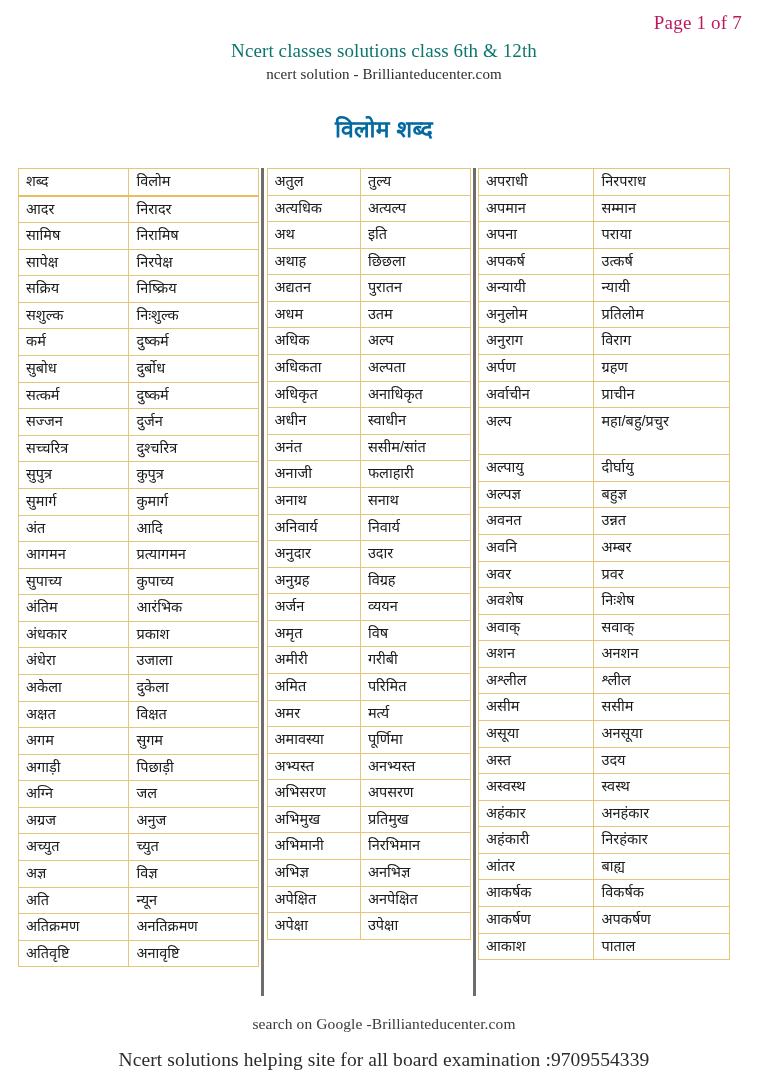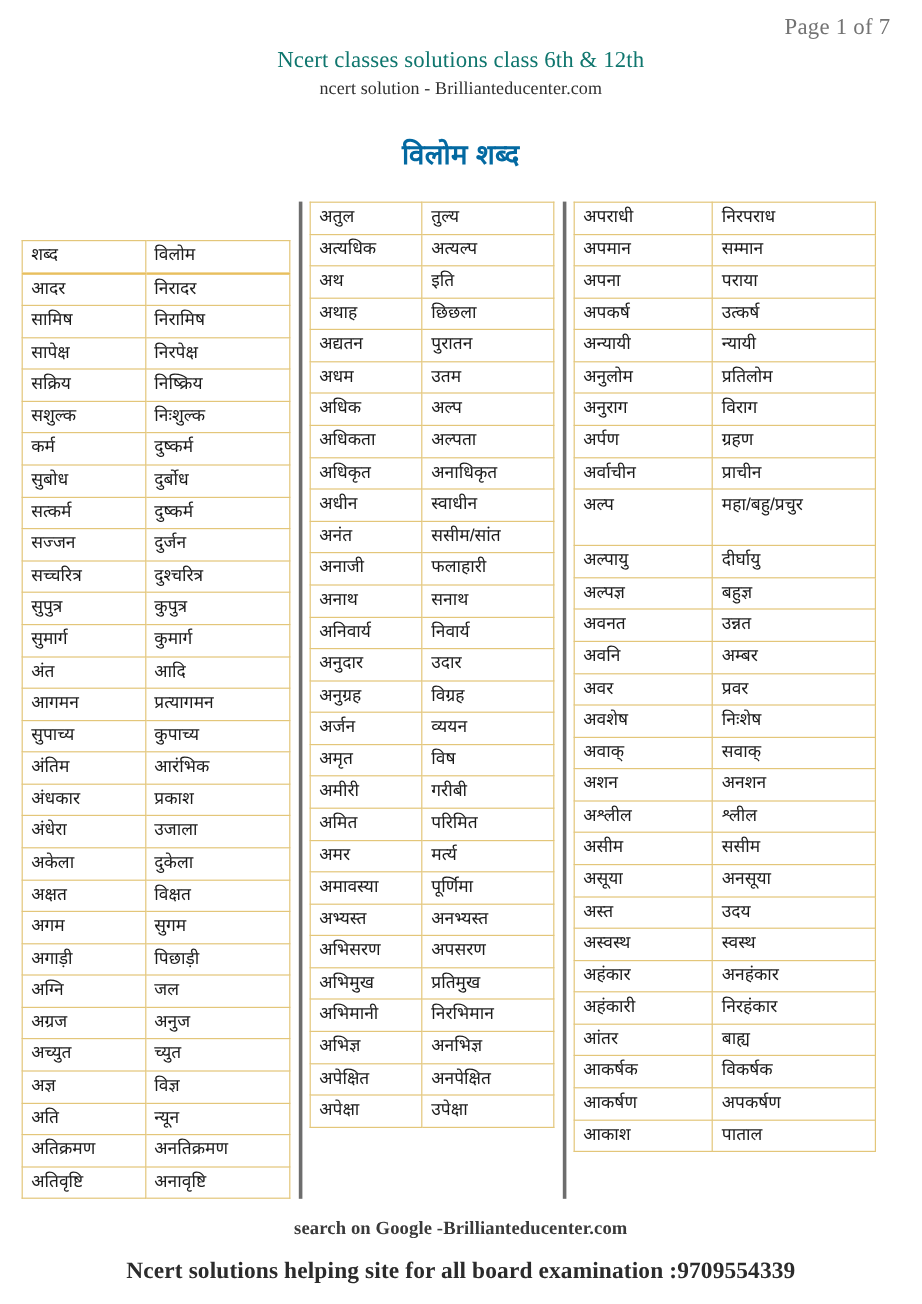--- a/index.html
+++ b/index.html
@@ -24,21 +24,21 @@
     box-sizing: border-box;
   }
 
   
   .page-number {
     position: absolute;
     top: 12px;
     right: 26px;
     font-size: 19px;
     letter-spacing: 0.2px;
-    color: #737373;
+    color: #be185d;
     white-space: nowrap;
   }
   .header-block {
     position: absolute;
     top: 40px;
     left: 0;
     width: 768px;
     text-align: center;
   }
   .doc-title {
@@ -76,21 +76,21 @@
     left: 18px;
     width: 712px;
     display: flex;
     align-items: flex-start;
     justify-content: space-between;
   }
   .col-block {
     position: relative;
     flex: 0 0 auto;
   }
-  .col-block.c1 { width: 224px; margin-top: 32px; }
+  .col-block.c1 { width: 241px; }
   .col-block.c2 { width: 204px; }
   .col-block.c3 { width: 252px; }
 
   .sep {
     flex: 0 0 auto;
     width: 3px;
     background: #6d6d6d;
     align-self: stretch;
     min-height: 828px;
   }
@@ -126,21 +126,20 @@
   table.word-table col.k { width: 46%; }
   table.word-table col.v { width: 54%; }
 
   
   .footer {
     position: absolute;
     bottom: 14px;
     left: 0;
     width: 768px;
     text-align: center;
-    font-weight: bold;
   }
   .footer-line1 {
     font-size: 15.5px;
     color: #3a3a3a;
     line-height: 1.3;
     letter-spacing: 0.1px;
   }
   .footer-line2 {
     font-size: 19.5px;
     color: #2b2b2b;

